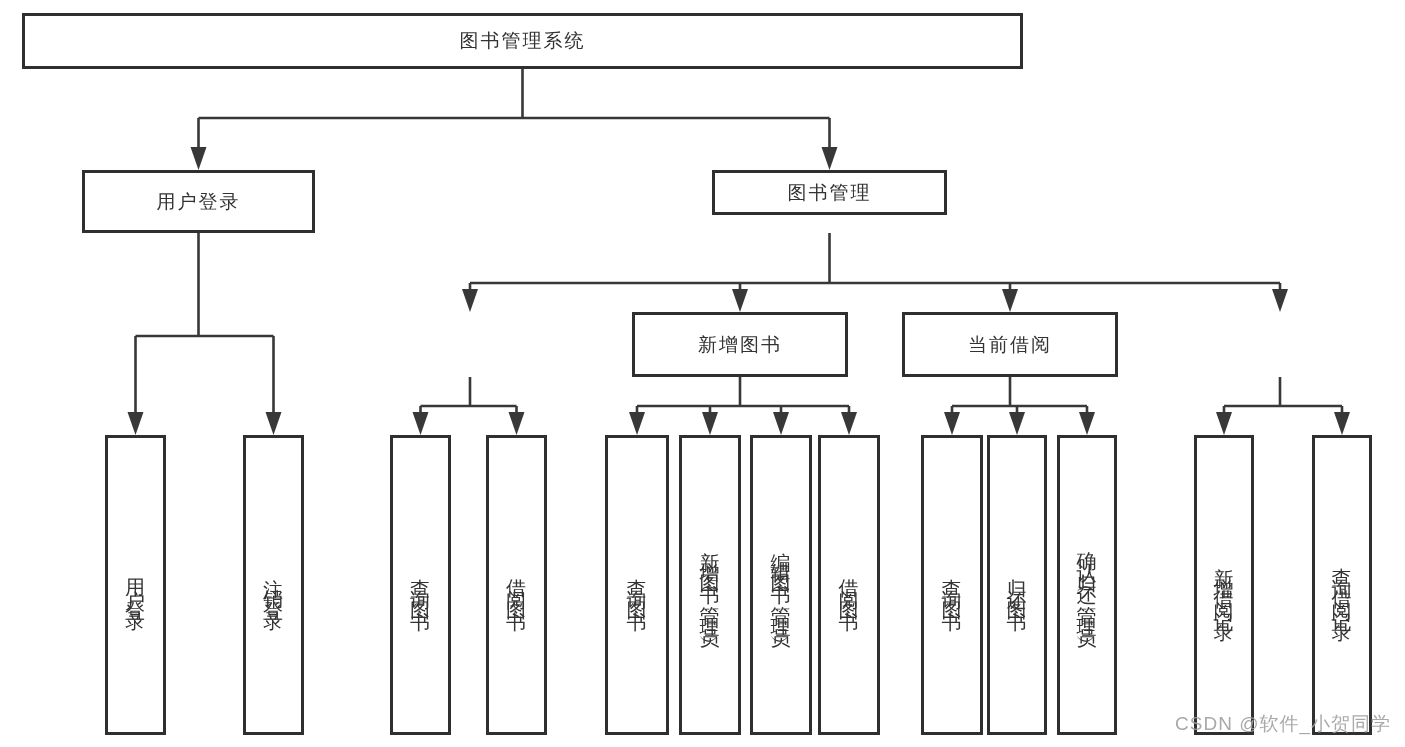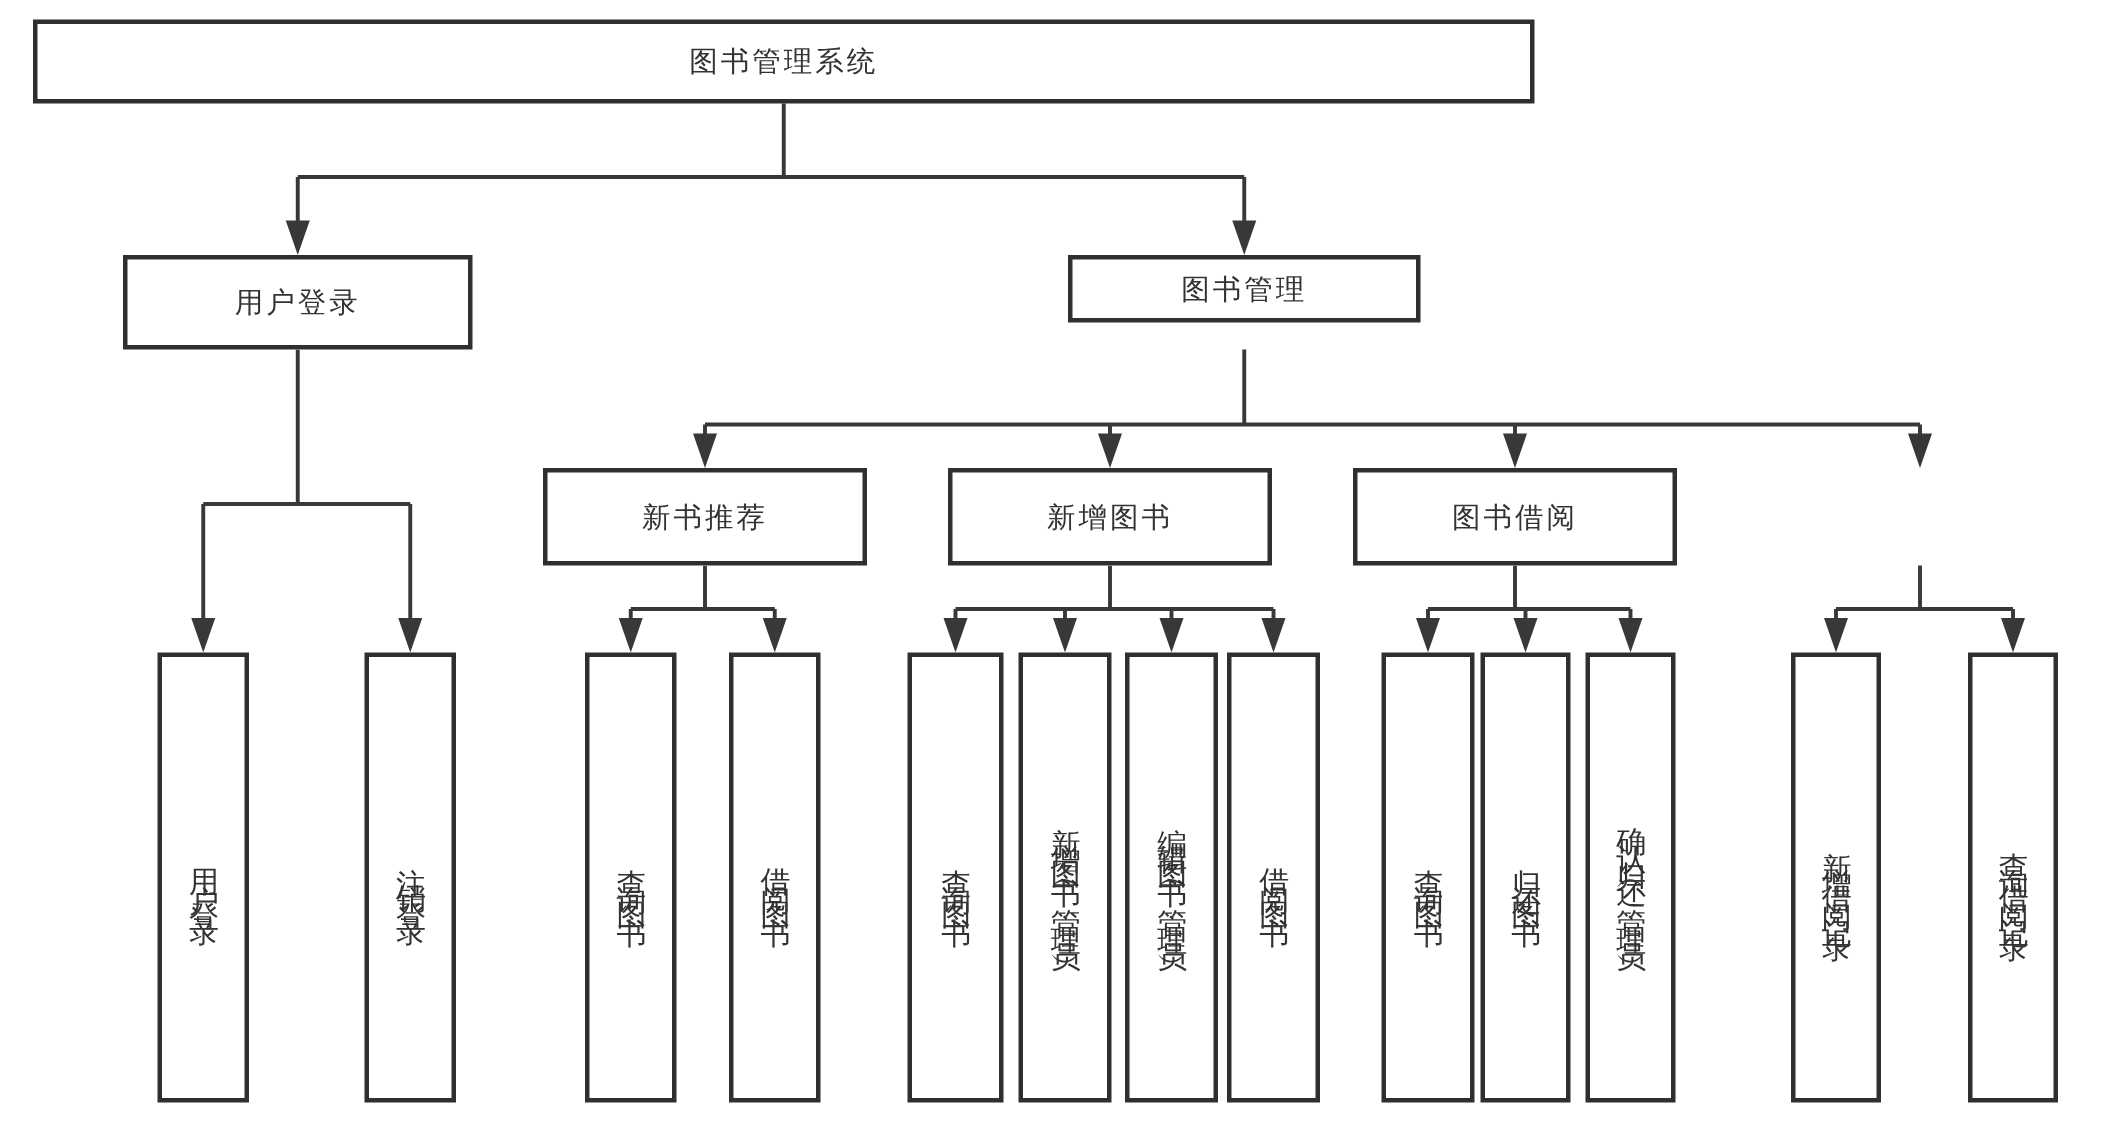--- a/index.html
+++ b/index.html
@@ -64,28 +64,25 @@
     <span>图书管理系统</span>
   </div>
 
   <div class="node h" style="left:82px;top:170px;width:233px;height:63px">
     <span>用户登录</span>
   </div>
   <div class="node h" style="left:712px;top:170px;width:235px;height:45px">
     <span>图书管理</span>
   </div>
 
-  <div class="node h" style="left:362px;top:312px;width:216px;height:65px">
-    <span>新书推荐</span>
-  </div>
   <div class="node h" style="left:632px;top:312px;width:216px;height:65px">
     <span>新增图书</span>
   </div>
   <div class="node h" style="left:902px;top:312px;width:216px;height:65px">
-    <span>图书借阅</span>
+    <span>当前借阅</span>
   </div>
 
   <div class="node v" style="left:105px;top:435px;width:61px;height:300px">
     <span>用户登录</span>
   </div>
   <div class="node v" style="left:243px;top:435px;width:61px;height:300px">
     <span>注销登录</span>
   </div>
 
   <div class="node v" style="left:390px;top:435px;width:61px;height:300px">
@@ -118,13 +115,14 @@
     <span>确认归还（管理员）</span>
   </div>
 
   <div class="node v" style="left:1194px;top:435px;width:60px;height:300px">
     <span>新增借阅记录</span>
   </div>
   <div class="node v" style="left:1312px;top:435px;width:60px;height:300px">
     <span>查询借阅记录</span>
   </div>
 
+  <div class="watermark">CSDN @软件_小贺同学</div>
 </div>
 
 </body></html>

